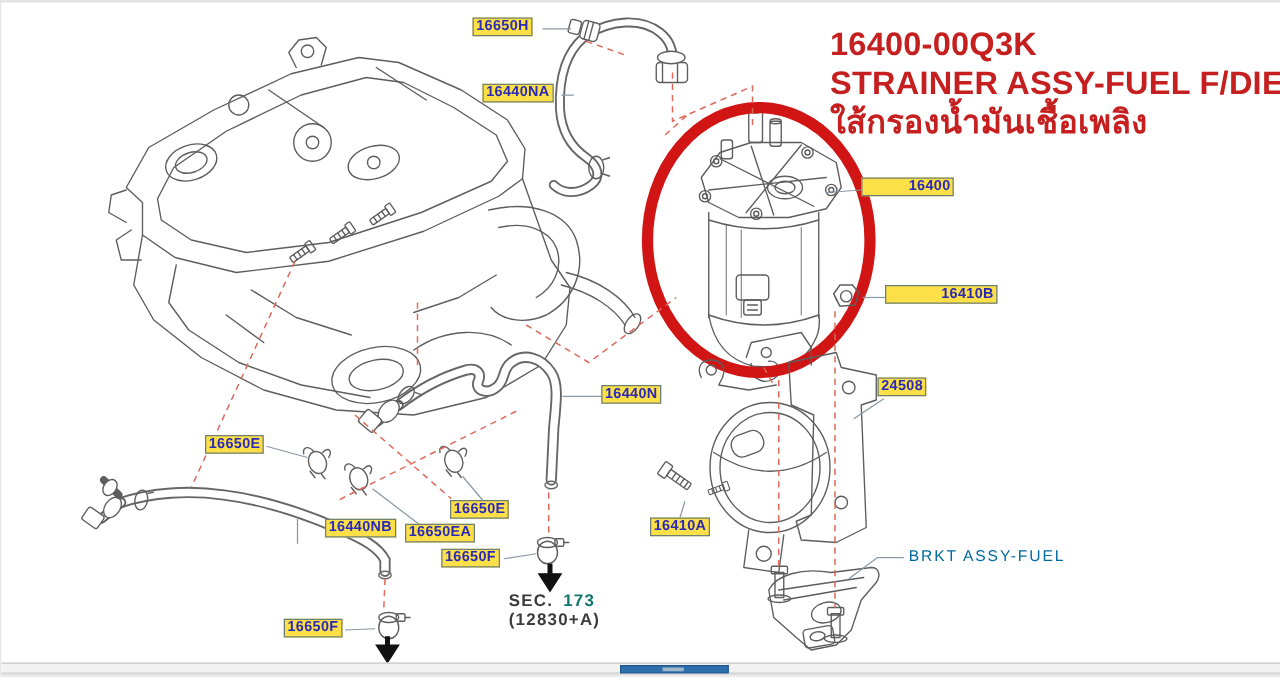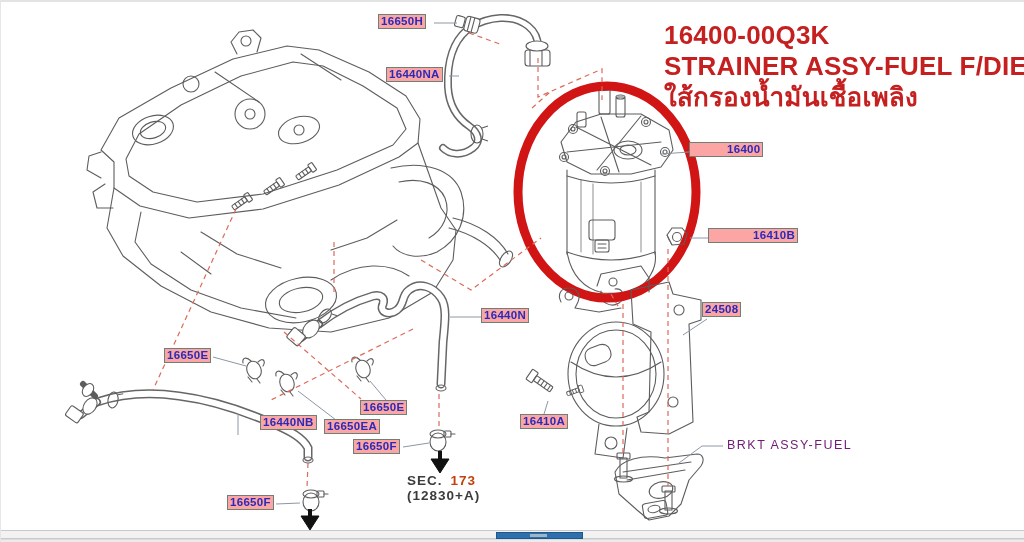--- a/index.html
+++ b/index.html
@@ -4,36 +4,36 @@
 <style>
   html,body{margin:0;padding:0;background:#fff;}
   .stage{
     position:relative;width:1024px;height:542px;background:#ffffff;overflow:hidden;
     border-top:2px solid #e3e3e3;border-left:1px solid #e6e6e6;box-sizing:border-box;
     font-family:"Liberation Sans","DejaVu Sans",sans-serif;
   }
   svg.art{position:absolute;left:0;top:0;z-index:1;}
   .part-label{
     position:absolute;z-index:5;font-size:11.5px;font-weight:700;color:#2a2ab8;
-    background:#fca5a5;border:1px solid #6e8076;padding:0 2px;line-height:13px;
+    background:#fde047;border:1px solid #6e8076;padding:0 2px;line-height:13px;
     white-space:nowrap;cursor:pointer;letter-spacing:0.3px;
   }
   .heading{
     position:absolute;left:663px;top:18px;z-index:6;color:#c51f1f;font-size:26px;
     line-height:31px;font-weight:600;letter-spacing:0.2px;white-space:nowrap;
   }
   .bracket-note{
-    position:absolute;left:726px;top:436px;z-index:5;font-size:12.5px;color:#701a75;
+    position:absolute;left:726px;top:436px;z-index:5;font-size:12.5px;color:#0369a1;
     letter-spacing:1.5px;white-space:nowrap;
   }
   .sec-ref{
     position:absolute;left:406px;top:471px;z-index:5;font-size:13.5px;color:#3c3c3c;
     font-weight:600;letter-spacing:1px;line-height:15px;white-space:nowrap;
   }
-  .sec-number{color:#c2410c;margin-left:8px;}
+  .sec-number{color:#0f766e;margin-left:8px;}
   .scroll-track{
     position:absolute;left:0;top:528px;width:1024px;height:9px;z-index:7;
     background:#f2f2f2;border-top:1px solid #c9c9c9;border-bottom:1px solid #c9c9c9;
     box-sizing:border-box;
   }
   .scroll-thumb{
     position:absolute;left:495px;top:1px;width:85px;height:5px;
     background:#2e6fae;border:1px solid #1f578c;
   }
   .thumb-grip{position:absolute;left:33px;top:1px;width:17px;height:3px;background:#9fb6c6;}

